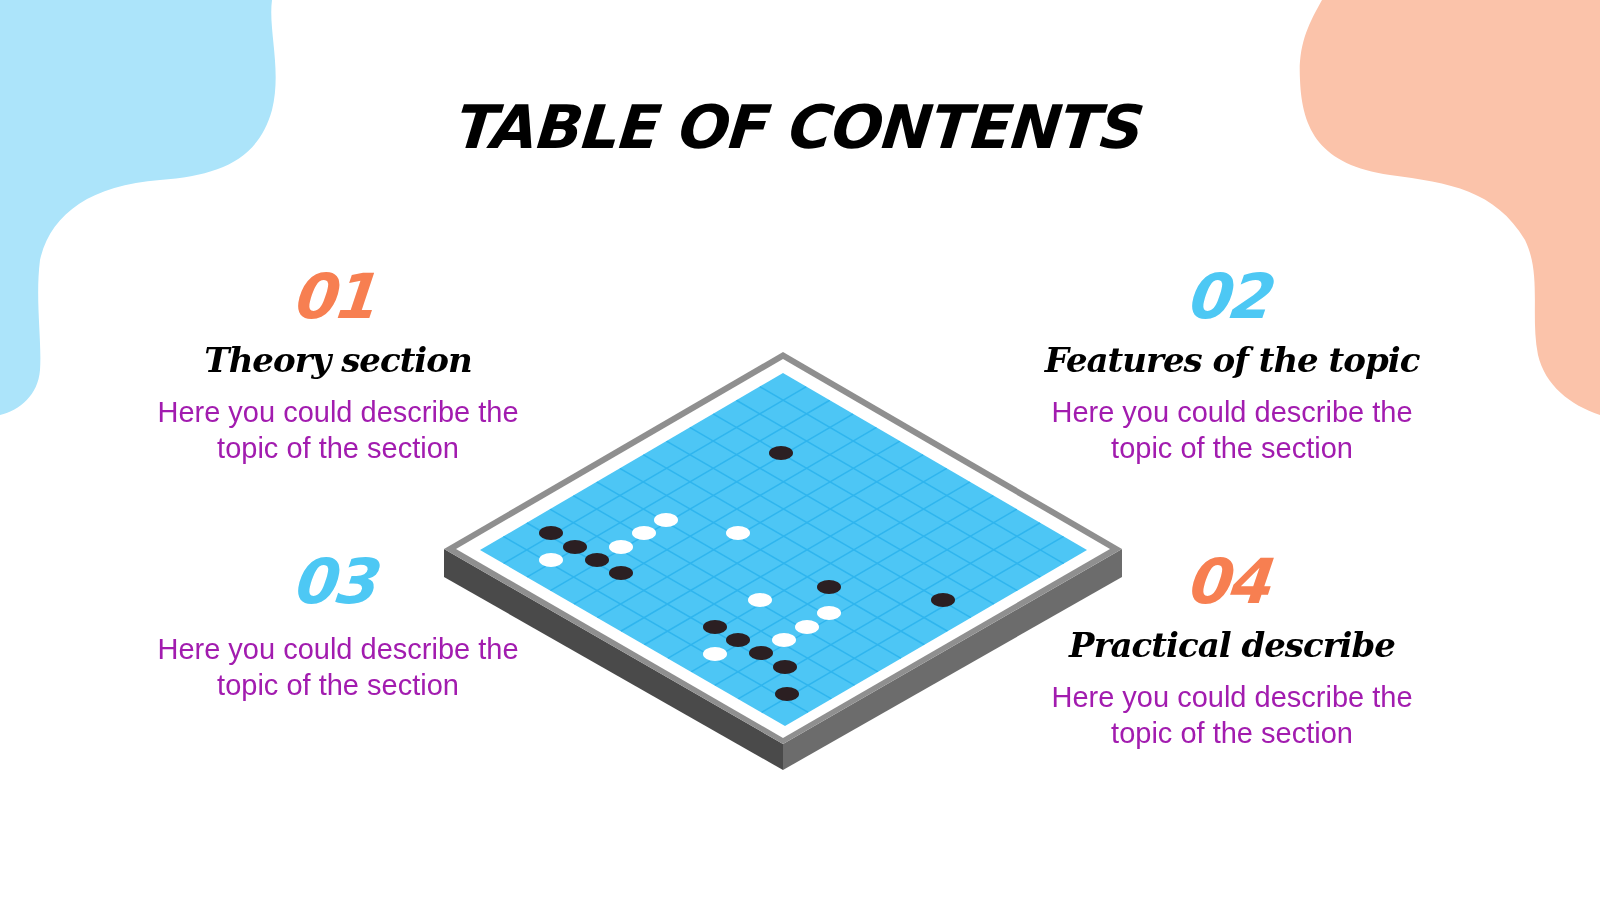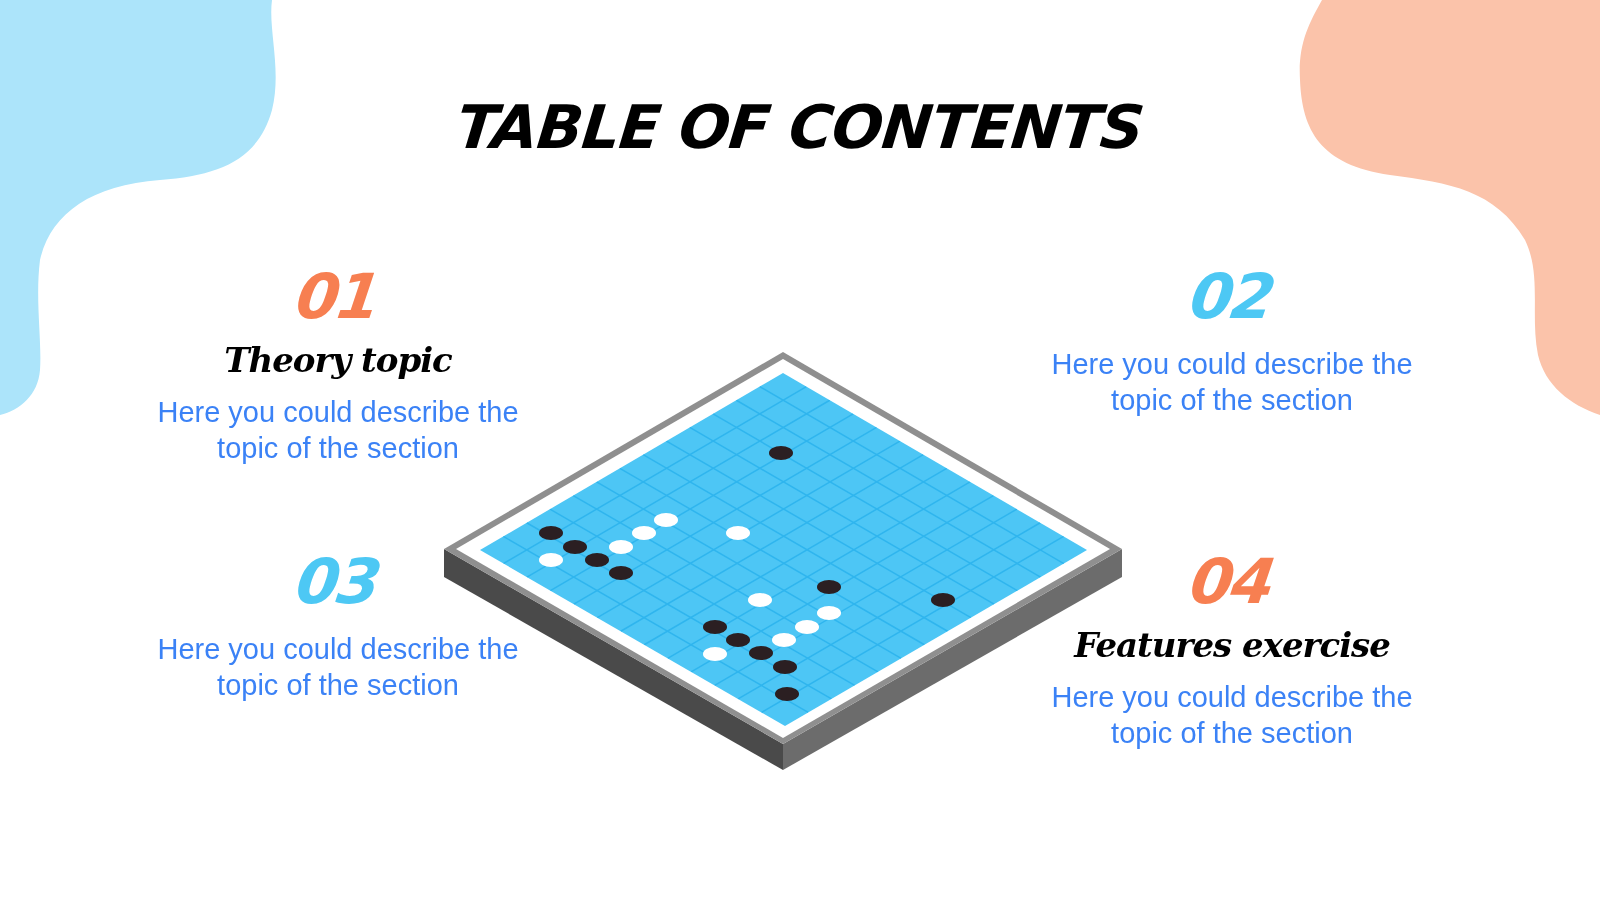--- a/index.html
+++ b/index.html
@@ -4,21 +4,21 @@
 <style>
   html, body { margin:0; padding:0; }
   body { width:1600px; height:900px; position:relative; overflow:hidden; background:#ffffff; font-family:"Liberation Sans", sans-serif; }
   .blob { position:absolute; top:0; }
   .blob-left { left:0; }
   .blob-right { right:0; }
   .title { position:absolute; top:92px; left:0; width:1600px; text-align:center; font-family:"DejaVu Sans", sans-serif; font-weight:bold; font-style:italic; font-size:60px; letter-spacing:-1px; color:#000; transform:skewX(-6deg); margin:0; }
   .section { position:absolute; width:420px; text-align:center; }
   .num { font-family:"DejaVu Sans", sans-serif; font-weight:bold; font-style:oblique; font-size:62px; line-height:70px; letter-spacing:-2px; transform:skewX(-8deg); }
   .heading { font-family:"DejaVu Serif", serif; font-weight:bold; font-style:italic; font-size:34px; line-height:40px; margin-top:8px; letter-spacing:-1px; color:#000; white-space:nowrap; }
-  .desc { font-family:"Liberation Sans", sans-serif; font-size:29px; line-height:36px; margin-top:14px; color:#3b82f6; }
+  .desc { font-family:"Liberation Sans", sans-serif; font-size:29px; line-height:36px; margin-top:14px; color:#a21caf; }
   .board { position:absolute; left:0; top:0; }
 </style>
 </head>
 <body>
 
 <svg class="blob blob-left" width="280" height="420" viewBox="0 0 280 420">
   <path d="M0,0 L272,0 C268,30 282,70 272,110 C258,160 220,175 160,180 C90,185 50,215 40,260 C35,300 42,340 40,370 C38,395 20,410 0,415 Z" fill="#ACE4FA"></path>
 </svg>
 <svg class="blob blob-right" width="320" height="420" viewBox="0 0 320 420">
   <path d="M320,0 L42,0 C28,25 18,45 20,80 C22,130 40,165 110,175 C170,183 215,190 245,240 C262,275 250,315 258,355 C265,385 290,405 320,415 Z" fill="#FBC3AA"></path>
@@ -88,43 +88,44 @@
       <ellipse cx="760" cy="600" rx="12" ry="7" fill="#FFFFFF"></ellipse>
       <ellipse cx="829" cy="613" rx="12" ry="7" fill="#FFFFFF"></ellipse>
       <ellipse cx="807" cy="627" rx="12" ry="7" fill="#FFFFFF"></ellipse>
       <ellipse cx="784" cy="640" rx="12" ry="7" fill="#FFFFFF"></ellipse>
       <ellipse cx="715" cy="654" rx="12" ry="7" fill="#FFFFFF"></ellipse>
     </g>
 </svg>
 
 <div class="section" style="left:128px; top:262px;">
   <div class="num" style="color:#F77F51;">01</div>
-  <div class="heading">Theory topic</div>
+  <div class="heading">Theory section</div>
   <div class="desc">
     <div>Here you could describe the</div>
     <div>topic of the section</div>
   </div>
 </div>
 
 <div class="section" style="left:1022px; top:262px;">
   <div class="num" style="color:#4DC8F4;">02</div>
+  <div class="heading">Features of the topic</div>
   <div class="desc">
     <div>Here you could describe the</div>
     <div>topic of the section</div>
   </div>
 </div>
 
 <div class="section" style="left:128px; top:547px;">
   <div class="num" style="color:#4DC8F4;">03</div>
   <div class="desc">
     <div>Here you could describe the</div>
     <div>topic of the section</div>
   </div>
 </div>
 
 <div class="section" style="left:1022px; top:547px;">
   <div class="num" style="color:#F77F51;">04</div>
-  <div class="heading">Features exercise</div>
+  <div class="heading">Practical describe</div>
   <div class="desc">
     <div>Here you could describe the</div>
     <div>topic of the section</div>
   </div>
 </div>
 
 </body></html>

